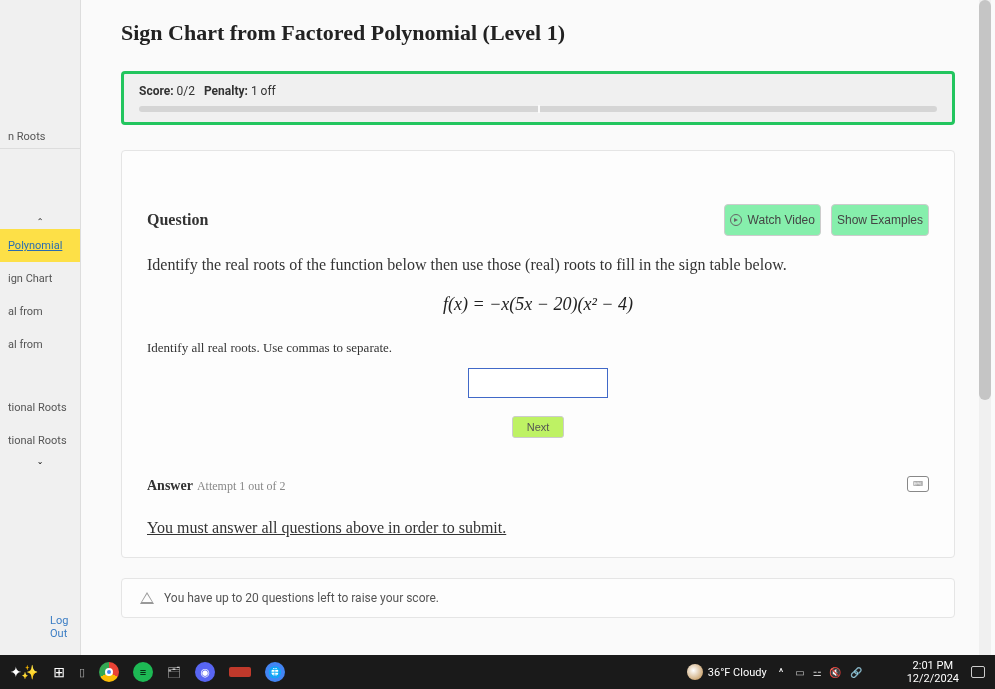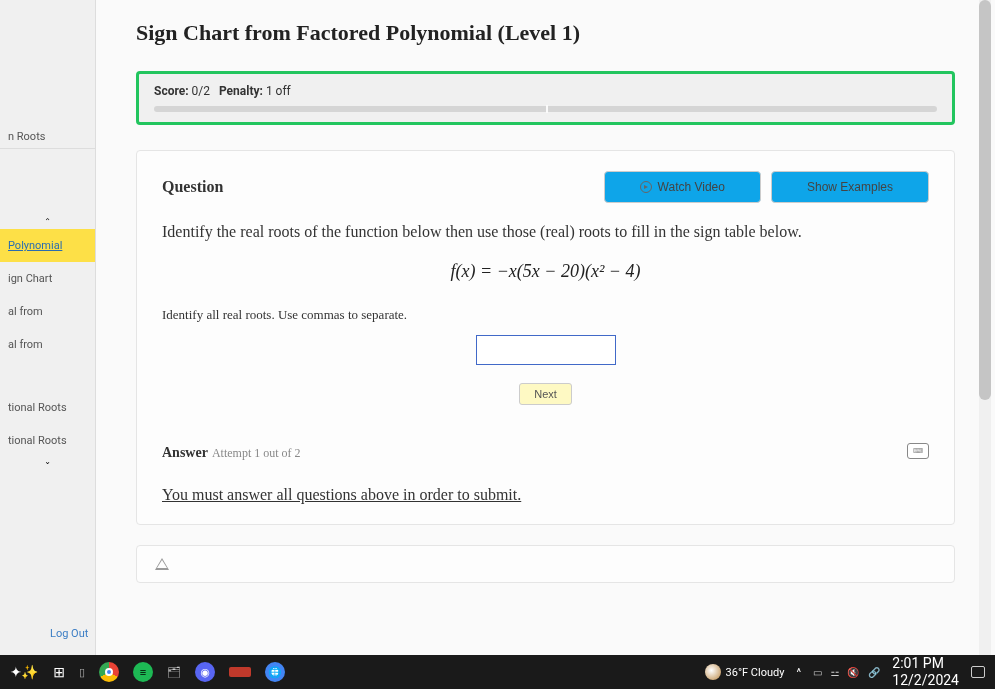--- a/index.html
+++ b/index.html
@@ -10,21 +10,21 @@
       height: 689px;
       overflow: hidden;
       position: relative;
     }
     .main-container {
       display: flex;
       height: 655px;
       background: #f5f5f5;
     }
     .sidebar {
-      width: 96px;
+      width: 81px;
       background: #f0f0f0;
       border-right: 1px solid #ddd;
       display: flex;
       flex-direction: column;
       position: relative;
     }
     .sidebar-top { height: 140px; }
     .sidebar-item {
       padding: 10px 8px;
       font-size: 11px;
@@ -99,33 +99,34 @@
       border: 1px solid #e5e5e5;
       border-radius: 4px;
       padding: 20px 25px;
       margin-bottom: 20px;
     }
     .question-header {
       display: flex;
       justify-content: space-between;
       align-items: center;
       margin-bottom: 20px;
+      margin-top: 33px;
     }
     .question-label {
       font-family: Georgia, serif;
       font-size: 16px;
       font-weight: bold;
       color: #333;
     }
     .header-buttons { display: flex; gap: 10px; }
     .outline-btn {
-      background: #0ea5e9;
+      background: #86efac;
       border: 1px solid #ccc;
       border-radius: 4px;
-      padding: 8px 35px;
+      padding: 8px 5px;
       font-size: 12px;
       color: #444;
       cursor: pointer;
       display: flex;
       align-items: center;
       gap: 6px;
     }
     .play-icon {
       width: 12px;
       height: 12px;
@@ -168,21 +169,21 @@
       width: 140px;
       height: 30px;
       border: 1.5px solid #4169c8;
       background: #fff;
       padding: 4px 6px;
       font-size: 14px;
     }
     .next-btn {
       display: block;
       margin: 0 auto;
-      background: #fef9c3;
+      background: #bef264;
       border: 1px solid #ccc;
       border-radius: 3px;
       padding: 4px 14px;
       font-size: 11px;
       color: #555;
       cursor: pointer;
     }
     .answer-section {
       margin-top: 40px;
       position: relative;
@@ -270,21 +271,21 @@
     }
     .taskbar-right {
       margin-left: auto;
       display: flex;
       align-items: center;
       gap: 12px;
     }
     .weather { display: flex; align-items: center; gap: 5px; }
     .weather-icon { width: 16px; height: 16px; background: radial-gradient(circle at 40% 40%, #fff, #b84); border-radius: 50%; }
     .tray-icons { display: flex; gap: 8px; font-size: 10px; color: #ccc; }
-    .clock { text-align: left; line-height: 1.2; font-size: 14px; }
+    .clock { text-align: center; line-height: 1.2; font-size: 11px; margin-left: 32px; }
     .notif-icon {
       width: 14px;
       height: 12px;
       border: 1.5px solid #ccc;
       border-radius: 2px;
     }
     .sparkle { font-size: 14px; }
     .content-scroll {
       position: absolute;
       right: 4px;
@@ -356,20 +357,21 @@
         <div class="keyboard-icon">⌨</div>
         <div class="answer-header">
           <b>Answer</b><span class="attempt-text">Attempt 1 out of 2</span>
         </div>
         <div class="answer-msg">You must answer all questions above in order to submit.</div>
       </div>
     </div>
 
     <div class="footer-note">
       <span class="warn-icon"></span>
+      <span>You have up to 20 questions left to raise your score.</span>
     </div>
   </div>
 
   <div class="content-scroll">
     <div class="content-scroll-thumb"></div>
   </div>
 </div>
 
 <div class="taskbar">
   <div class="taskbar-left">

